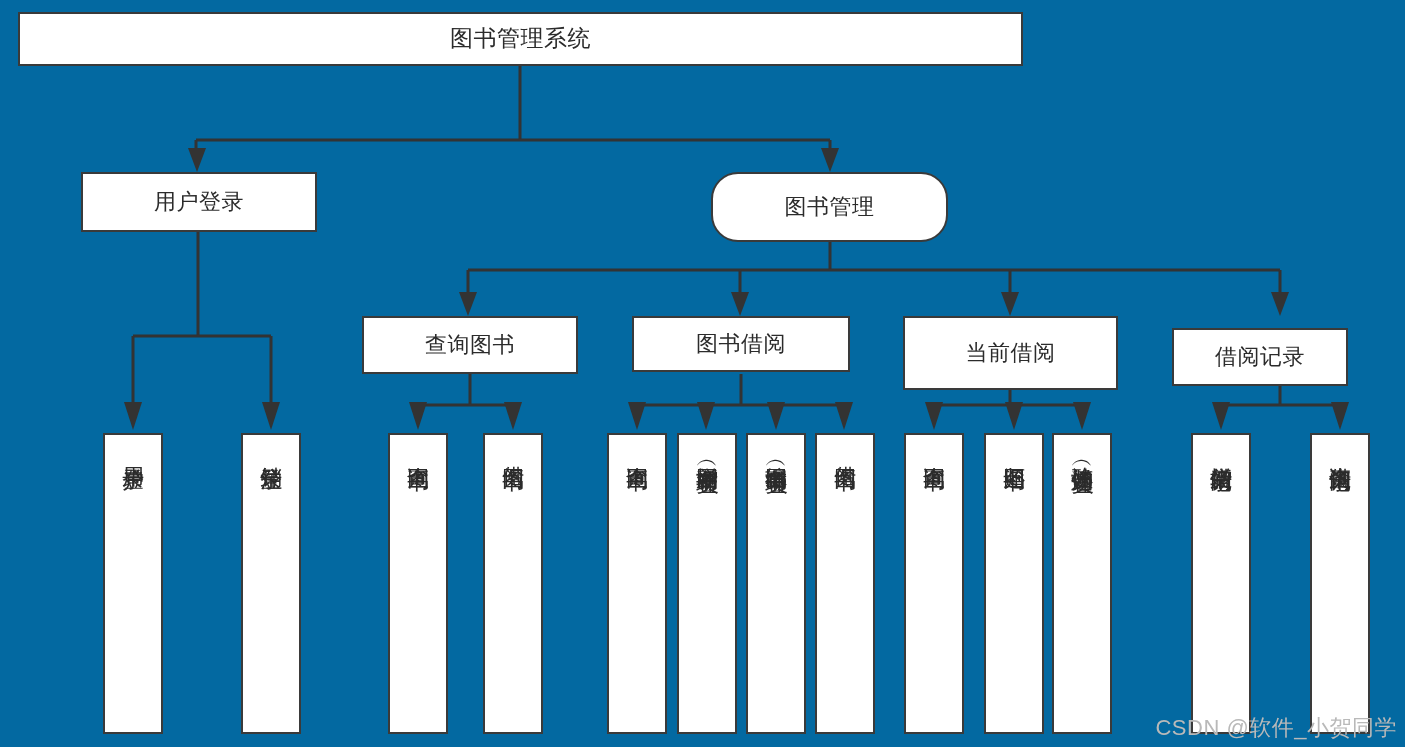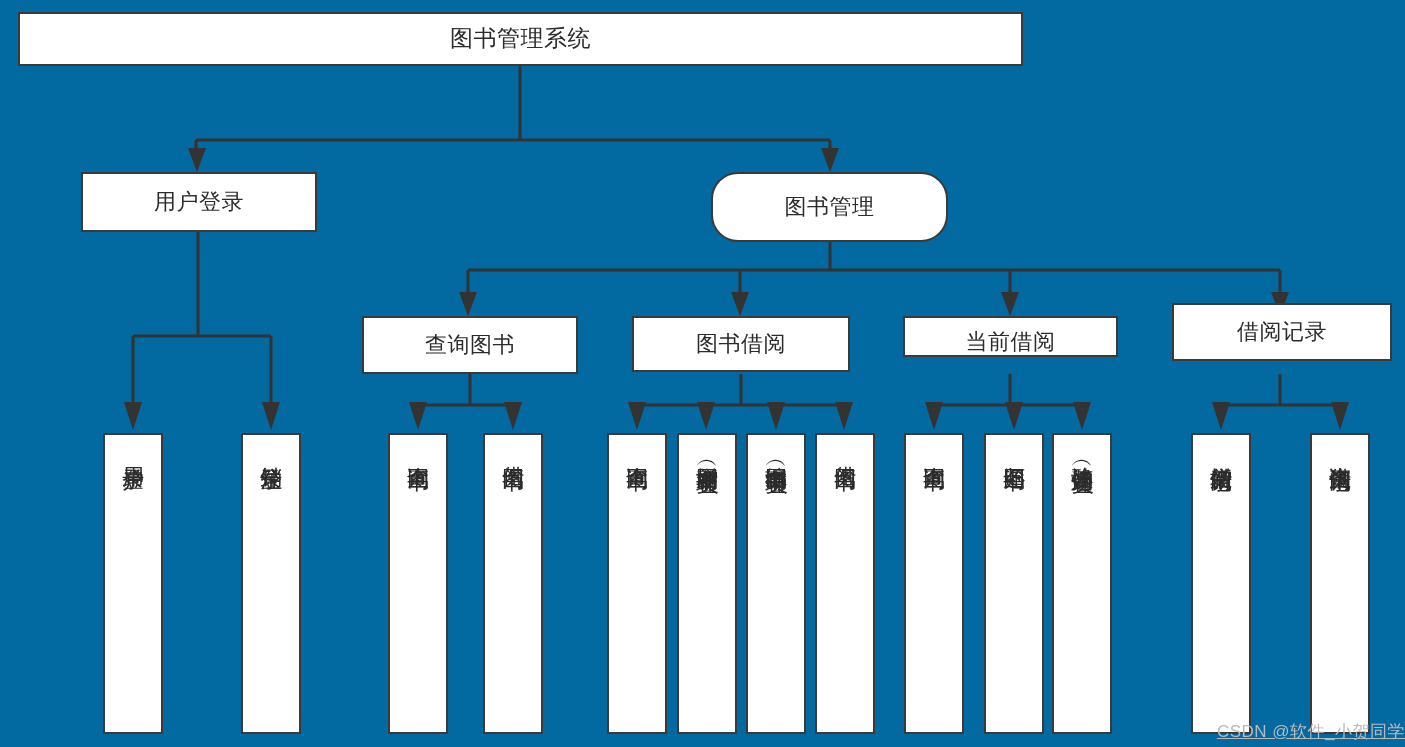--- a/index.html
+++ b/index.html
@@ -59,27 +59,26 @@
   .node.vert .label {
     writing-mode: vertical-rl;
     text-orientation: upright;
     font-size: 22px;
     line-height: 1.12;
     letter-spacing: 1px;
     white-space: nowrap;
   }
   .watermark {
     position: absolute;
-    right: 0;
+    right: 8px;
     bottom: 4px;
-    font-size: 17px;
+    font-size: 22px;
     color: #b9b9b9;
     white-space: nowrap;
     letter-spacing: 0.5px;
-    text-decoration: underline;
   }
 </style>
 </head>
 <body>
 
 <div id="diagram-root">
 
   <svg class="connectors" viewBox="0 0 1405 747">
     <g stroke="#333333" stroke-width="3" fill="none">
 
@@ -163,24 +162,24 @@
   <div class="node horiz" style="left:711px; top:172px; width:237px; height:70px;border-radius:27px;">
     <span class="label">图书管理</span>
   </div>
 
   <div class="node horiz" style="left:362px; top:316px; width:216px; height:58px;">
     <span class="label">查询图书</span>
   </div>
   <div class="node horiz" style="left:632px; top:316px; width:218px; height:56px;">
     <span class="label">图书借阅</span>
   </div>
-  <div class="node horiz" style="left:903px; top:316px; width:215px; height:41px;align-items:flex-end;">
+  <div class="node horiz" style="left:903px; top:316px; width:215px; height:74px;">
     <span class="label">当前借阅</span>
   </div>
-  <div class="node horiz" style="left:1172px; top:303px; width:220px; height:58px;">
+  <div class="node horiz" style="left:1172px; top:328px; width:176px; height:58px;">
     <span class="label">借阅记录</span>
   </div>
 
   <div class="node vert" style="left:103px; top:433px; width:60px; height:301px;">
     <span class="label">用户登录</span>
   </div>
   <div class="node vert" style="left:241px; top:433px; width:60px; height:301px;">
     <span class="label">注销登录</span>
   </div>
 

